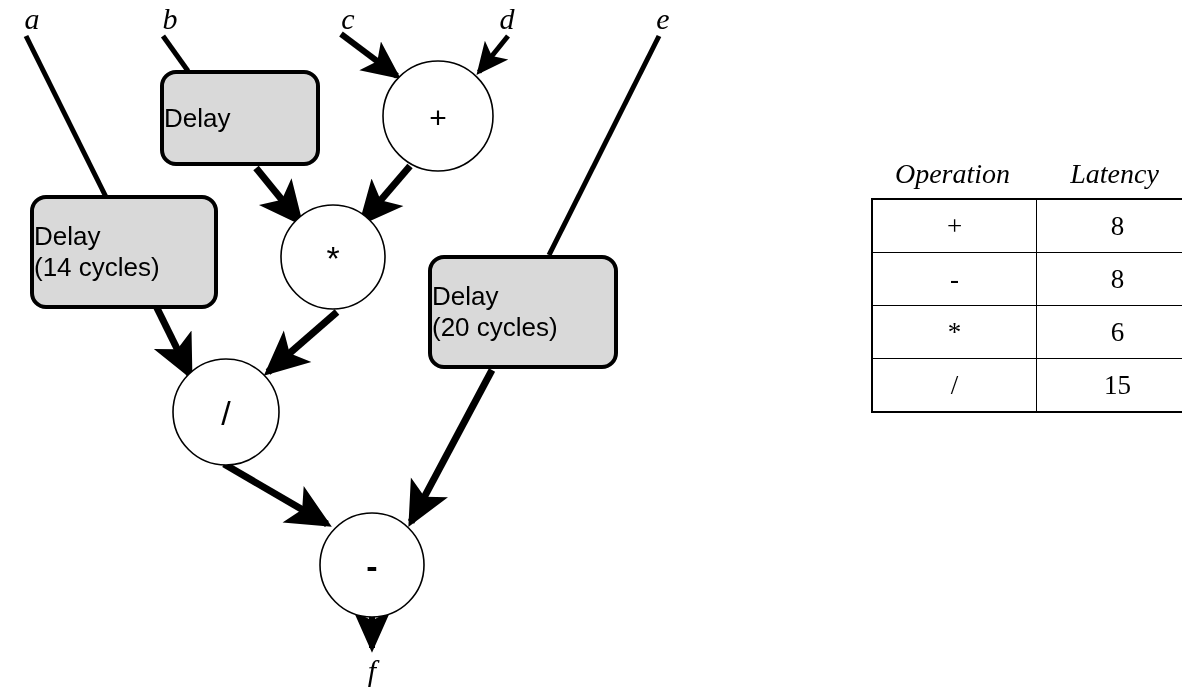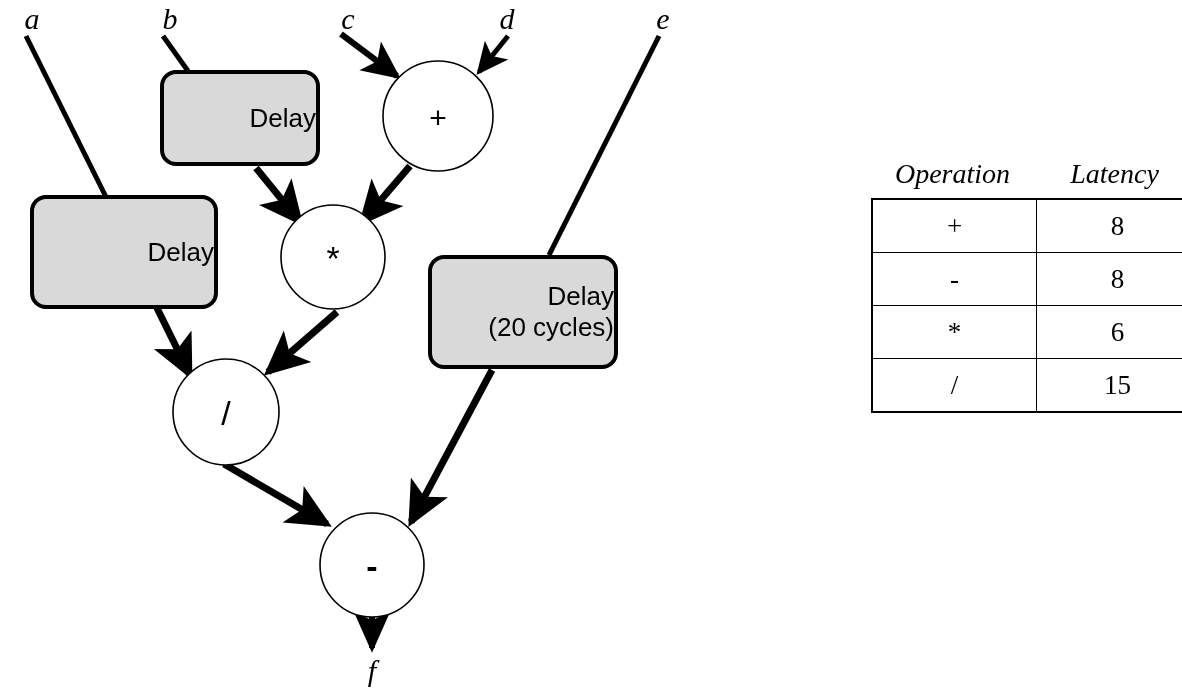--- a/index.html
+++ b/index.html
@@ -36,21 +36,21 @@
   .op-text.minus{font-size:34px;font-weight:bold;}
 
   .delay-box{
     position:absolute;
     background:#d9d9d9;
     border:4px solid #000;
     border-radius:16px;
     box-sizing:border-box;
     display:flex;
     flex-direction:column;
-    align-items:flex-end;
+    align-items:flex-start;
     justify-content:center;
     color:#000;
     font-size:26px;
     line-height:1.18;
     text-align:center;
     white-space:nowrap;
   }
 
   .tbl-wrap{position:absolute;}
   .tbl-head{
@@ -144,20 +144,21 @@
   <div class="var-label" style="left:651px;top:4px;width:24px;">e</div>
 
   <div class="var-label" style="left:360px;top:656px;width:24px;">f</div>
 
   <div class="delay-box" style="left:160px;top:70px;width:160px;height:96px;">
     <div>Delay</div>
   </div>
 
   <div class="delay-box" style="left:30px;top:195px;width:188px;height:114px;">
     <div>Delay</div>
+    <div>(14 cycles)</div>
   </div>
 
   <div class="delay-box" style="left:428px;top:255px;width:190px;height:114px;">
     <div>Delay</div>
     <div>(20 cycles)</div>
   </div>
 
   <div class="tbl-wrap" style="left:847px;top:158px;width:324px;padding-left:24px;">
 
     <div class="tbl-head">

